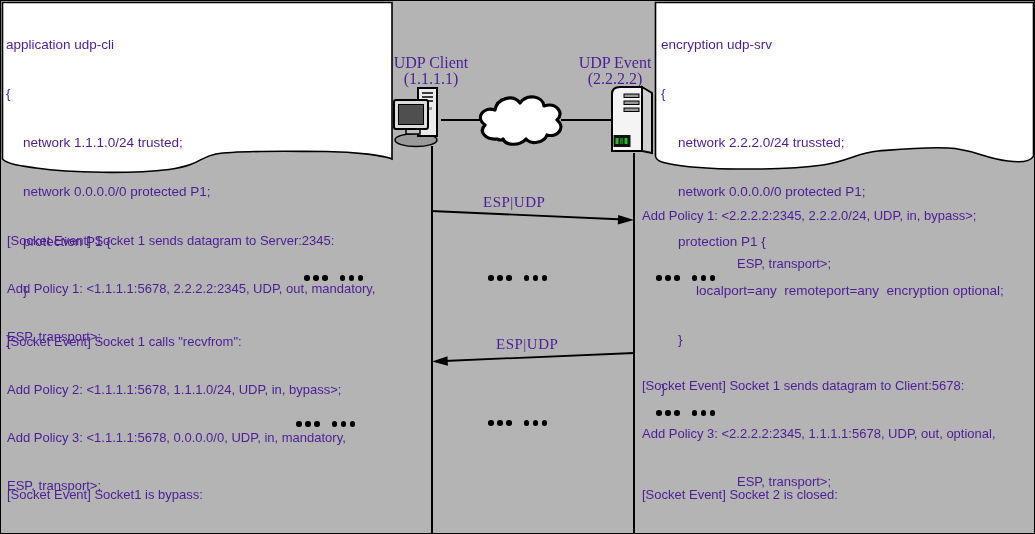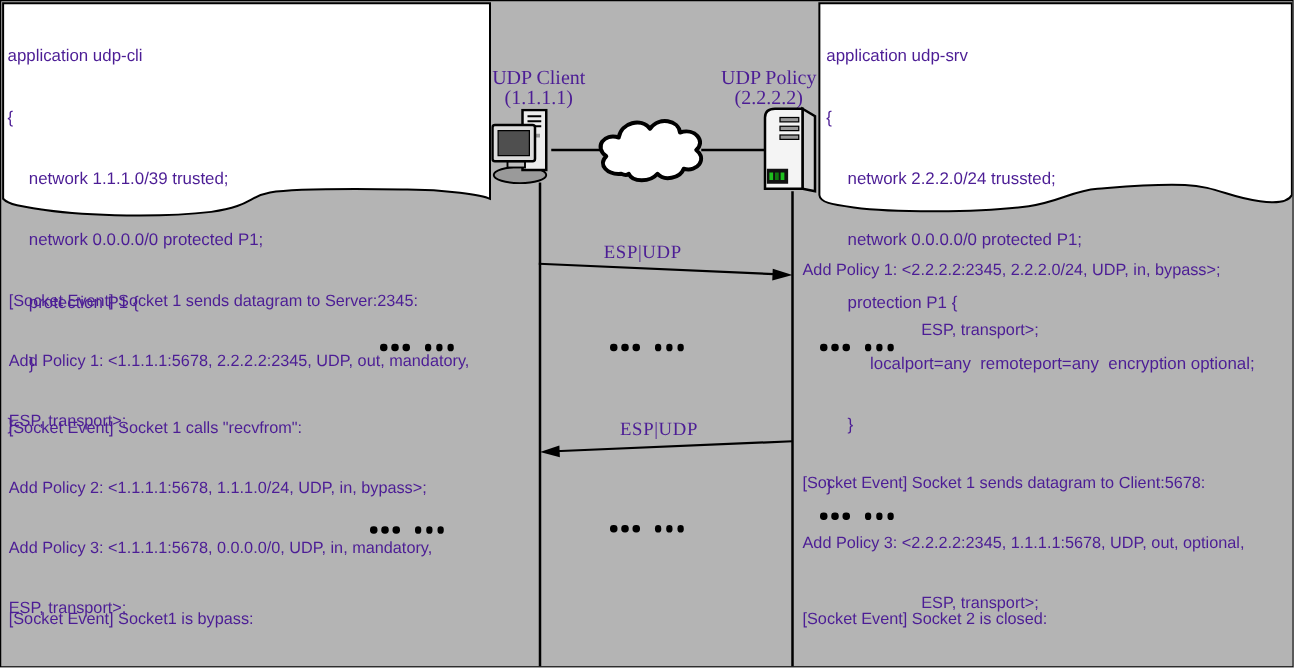--- a/index.html
+++ b/index.html
@@ -48,53 +48,53 @@
     <path d="M 1.5 1.5 L 391 1.5 L 391 158
              C 385 155 355 150.5 325 150.5
              C 290 150.5 240 149 215 153
              C 198 156 200 164 168 168.5
              C 130 173 70 172 35 167
              C 18 164.5 6 163 1.5 158 Z" fill="#ffffff" stroke="#000000" stroke-width="1.6"></path>
   </svg>
   <div class="cfg-text" style="left:5px; top:3px;">
     <div class="cfg-line">application udp-cli</div>
     <div class="cfg-line">{</div>
-    <div class="cfg-line ind1">network 1.1.1.0/39 trusted;</div>
+    <div class="cfg-line ind1">network 1.1.1.0/24 trusted;</div>
     <div class="cfg-line ind1">network 0.0.0.0/0 protected P1;</div>
     <div class="cfg-line ind1">protection P1 {</div>
     <div class="cfg-line ind1">}</div>
     <div class="cfg-line">}</div>
   </div>
 
   <svg class="shape" style="left:652px; top:0;" width="383" height="182" viewBox="0 0 383 182">
     <path d="M 2.5 1.5 L 380.5 1.5 L 380.5 155
              C 378 160 370 162 355 160
              C 330 157 320 148 295 147
              C 270 146 250 148 225 150
              C 205 151.5 196 160 170 164
              C 130 169.5 60 169 30 165
              C 12 162.5 3 161 2.5 155 Z" fill="#ffffff" stroke="#000000" stroke-width="1.6"></path>
   </svg>
   <div class="cfg-text" style="left:660px; top:3px;">
-    <div class="cfg-line">application udp-srv</div>
+    <div class="cfg-line">encryption udp-srv</div>
     <div class="cfg-line">{</div>
     <div class="cfg-line ind1">network 2.2.2.0/24 trussted;</div>
     <div class="cfg-line ind1">network 0.0.0.0/0 protected P1;</div>
     <div class="cfg-line ind1">protection P1 {</div>
     <div class="cfg-line ind2">localport=any  remoteport=any  encryption optional;</div>
     <div class="cfg-line ind1">}</div>
     <div class="cfg-line">}</div>
   </div>
 
   <div class="node-label" style="left:378px; top:54px; width:104px;">
     <div>UDP Client</div>
     <div>(1.1.1.1)</div>
   </div>
   <div class="node-label" style="left:562px; top:54px; width:104px;">
-    <div>UDP Policy</div>
+    <div>UDP Event</div>
     <div>(2.2.2.2)</div>
   </div>
 
   <div class="link" style="left:440px; top:118px; width:42px;"></div>
   <div class="link" style="left:560px; top:118px; width:52px;"></div>
 
   <div class="lifeline" style="left:430px; top:145px; height:389px;"></div>
   <div class="lifeline" style="left:632px; top:152px; height:382px;"></div>
 
   <svg class="shape" style="left:392px; top:86px;" width="54" height="62" viewBox="0 0 54 62">

